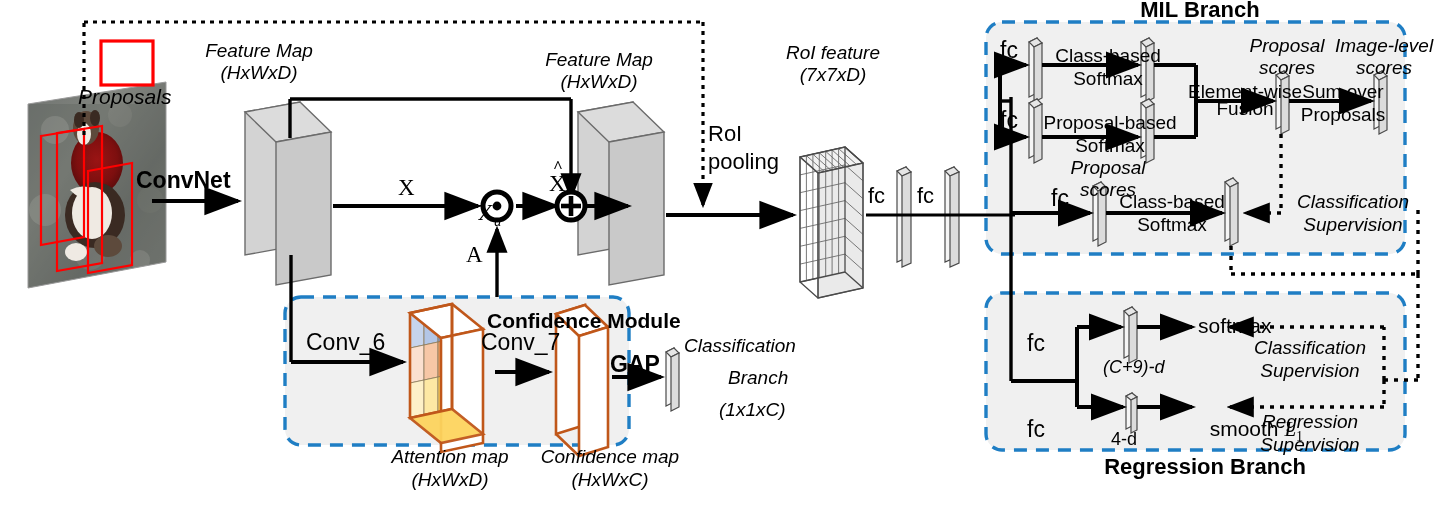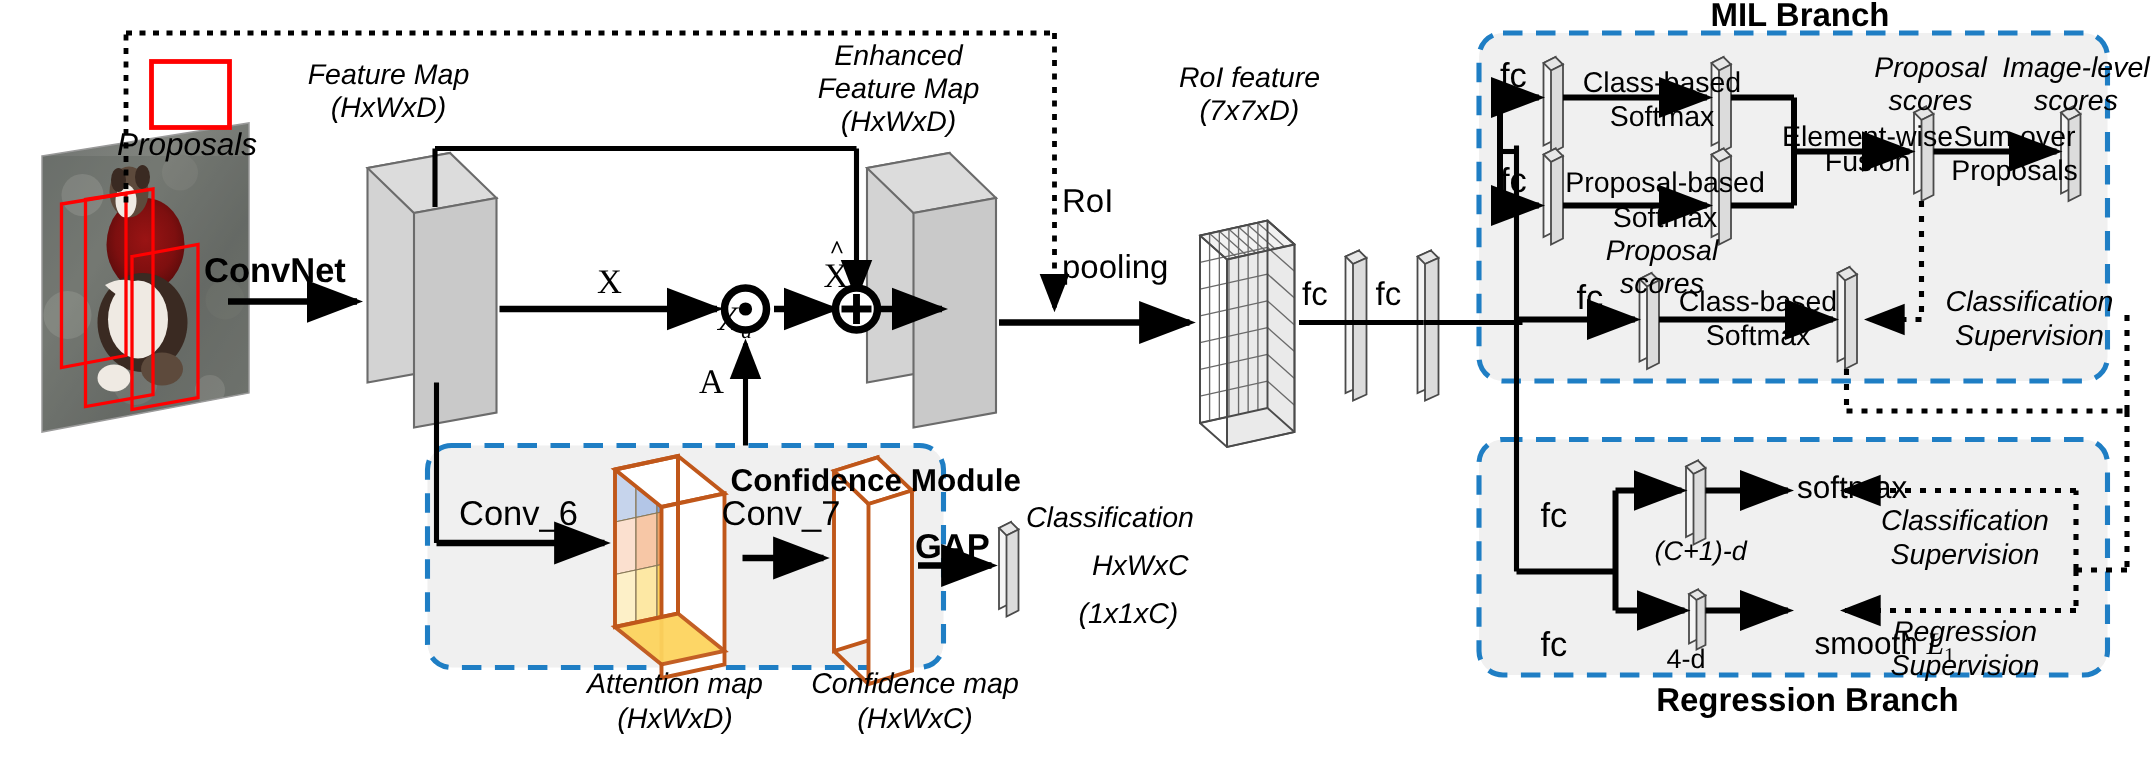--- a/index.html
+++ b/index.html
@@ -354,46 +354,45 @@
   </g>
 </svg>
 
 <div class="lbl ital" style="left:78px;top:86px;font-size:21px;">Proposals</div>
 
 <div class="lbl bold" style="left:136px;top:168px;font-size:23px;">ConvNet</div>
 
 <div class="lbl ital ctr" style="left:184px;top:41px;width:150px;font-size:19px;">Feature Map</div>
 <div class="lbl ital ctr" style="left:184px;top:63px;width:150px;font-size:19px;">(HxWxD)</div>
 
-<div class="lbl ital ctr" style="left:519px;top:28px;width:160px;font-size:19px;">Enhanced</div>
 <div class="lbl ital ctr" style="left:519px;top:50px;width:160px;font-size:19px;">Feature Map</div>
 <div class="lbl ital ctr" style="left:519px;top:72px;width:160px;font-size:19px;">(HxWxD)</div>
 
 <div class="lbl serif" style="left:398px;top:176px;font-size:23px;">X</div>
 <div class="lbl serif" style="left:466px;top:176px;font-size:23px;">
   <span>X</span><sub style="font-size:14px;font-style:italic;">a</sub>
 </div>
 <div class="lbl serif" style="left:553px;top:158px;font-size:17px;font-weight:bold;">^</div>
 <div class="lbl serif" style="left:549px;top:172px;font-size:23px;">X</div>
 <div class="lbl serif" style="left:466px;top:243px;font-size:23px;">A</div>
 
 <div class="lbl" style="left:708px;top:122px;font-size:22px;">RoI</div>
-<div class="lbl" style="left:708px;top:150px;font-size:22px;margin-top:16px;">pooling</div>
+<div class="lbl" style="left:708px;top:150px;font-size:22px;">pooling</div>
 <div class="lbl ital ctr" style="left:748px;top:43px;width:170px;font-size:19px;">RoI feature</div>
 <div class="lbl ital ctr" style="left:748px;top:65px;width:170px;font-size:19px;">(7x7xD)</div>
 
 <div class="lbl" style="left:868px;top:184px;font-size:22px;">fc</div>
 <div class="lbl" style="left:917px;top:184px;font-size:22px;">fc</div>
 
 <div class="lbl bold" style="left:487px;top:310px;font-size:21px;">Confidence Module</div>
 <div class="lbl" style="left:306px;top:330px;font-size:23px;">Conv_6</div>
 <div class="lbl" style="left:481px;top:330px;font-size:23px;">Conv_7</div>
 <div class="lbl" style="left:610px;top:352px;font-size:23px;font-weight:bold;">GAP</div>
 <div class="lbl ital" style="left:684px;top:336px;font-size:19px;">Classification</div>
-<div class="lbl ital" style="left:728px;top:368px;font-size:19px;">HxWxC</div>
+<div class="lbl ital" style="left:728px;top:368px;font-size:19px;">Branch</div>
 <div class="lbl ital" style="left:719px;top:400px;font-size:19px;">(1x1xC)</div>
 
 <div class="lbl ital ctr" style="left:355px;top:447px;width:190px;font-size:19px;">Attention map</div>
 <div class="lbl ital ctr" style="left:355px;top:470px;width:190px;font-size:19px;">(HxWxD)</div>
 <div class="lbl ital ctr" style="left:500px;top:447px;width:220px;font-size:19px;">Confidence map</div>
 <div class="lbl ital ctr" style="left:500px;top:470px;width:220px;font-size:19px;">(HxWxC)</div>
 
 <div class="lbl bold ctr" style="left:1090px;top:-2px;width:220px;font-size:22px;">MIL Branch</div>
 <div class="lbl" style="left:1000px;top:38px;font-size:23px;font-weight:500;">fc</div>
 <div class="lbl" style="left:1000px;top:108px;font-size:23px;font-weight:500;">fc</div>
@@ -419,21 +418,21 @@
 <div class="lbl" style="left:1051px;top:186px;font-size:23px;font-weight:500;">fc</div>
 <div class="lbl ctr" style="left:1107px;top:192px;width:130px;font-size:19px;">Class-based</div>
 <div class="lbl ctr" style="left:1107px;top:215px;width:130px;font-size:19px;">Softmax</div>
 
 <div class="lbl ital ctr" style="left:1283px;top:192px;width:140px;font-size:19px;">Classification</div>
 <div class="lbl ital ctr" style="left:1283px;top:215px;width:140px;font-size:19px;">Supervision</div>
 
 <div class="lbl bold ctr" style="left:1085px;top:455px;width:240px;font-size:22px;">Regression Branch</div>
 <div class="lbl" style="left:1027px;top:331px;font-size:23px;font-weight:500;">fc</div>
 <div class="lbl" style="left:1027px;top:417px;font-size:23px;font-weight:500;">fc</div>
-<div class="lbl ital" style="left:1103px;top:358px;font-size:18px;">(C+1)-d</div>
+<div class="lbl ital" style="left:1103px;top:358px;font-size:18px;">(C+9)-d</div>
 <div class="lbl" style="left:1111px;top:430px;font-size:18px;">4-d</div>
 <div class="lbl" style="left:1198px;top:315px;font-size:21px;">softmax</div>
 <div class="lbl" style="left:1198px;top:395px;font-size:21px;">
   <span>smooth </span><span class="serif ital">L</span><sub class="serif" style="font-size:14px;">1</sub>
 </div>
 <div class="lbl ital ctr" style="left:1240px;top:338px;width:140px;font-size:19px;">Classification</div>
 <div class="lbl ital ctr" style="left:1240px;top:361px;width:140px;font-size:19px;">Supervision</div>
 <div class="lbl ital ctr" style="left:1240px;top:412px;width:140px;font-size:19px;">Regression</div>
 <div class="lbl ital ctr" style="left:1240px;top:435px;width:140px;font-size:19px;">Supervision</div>
 

